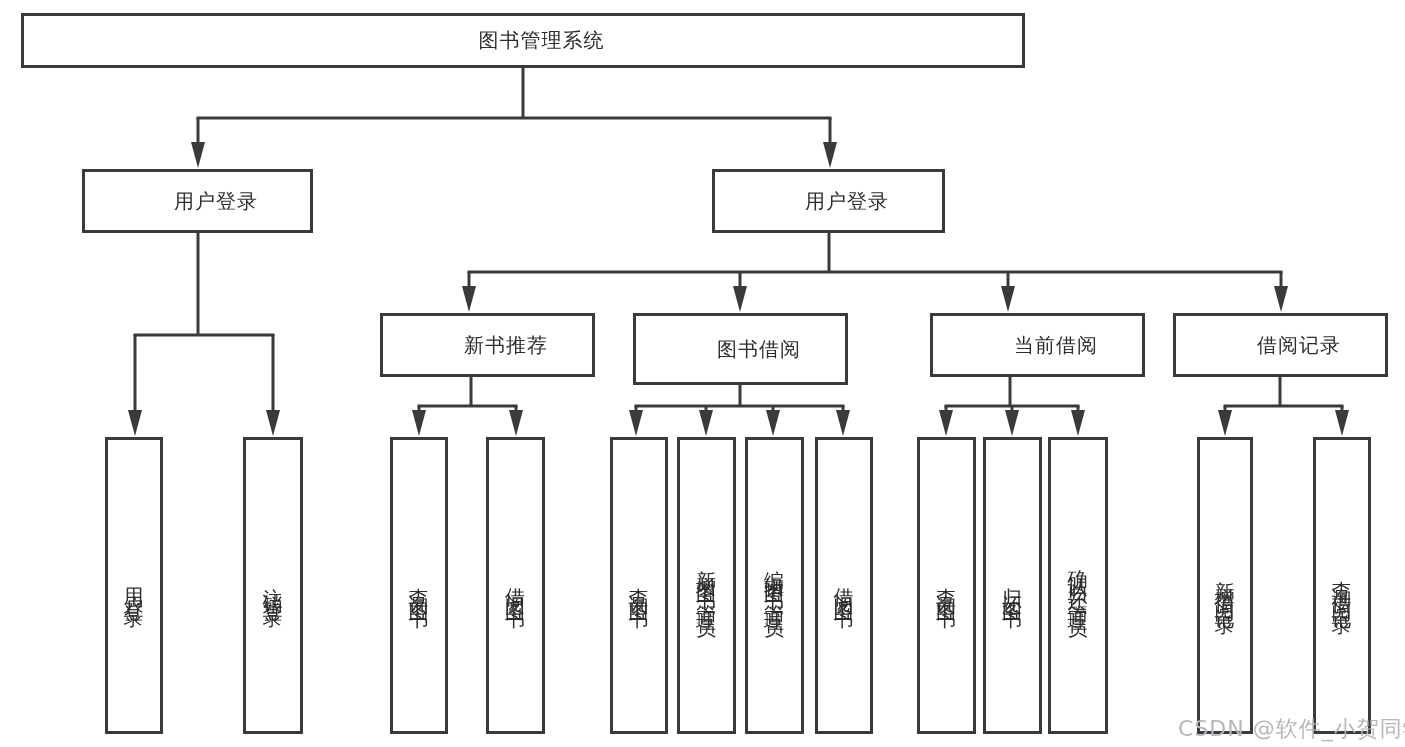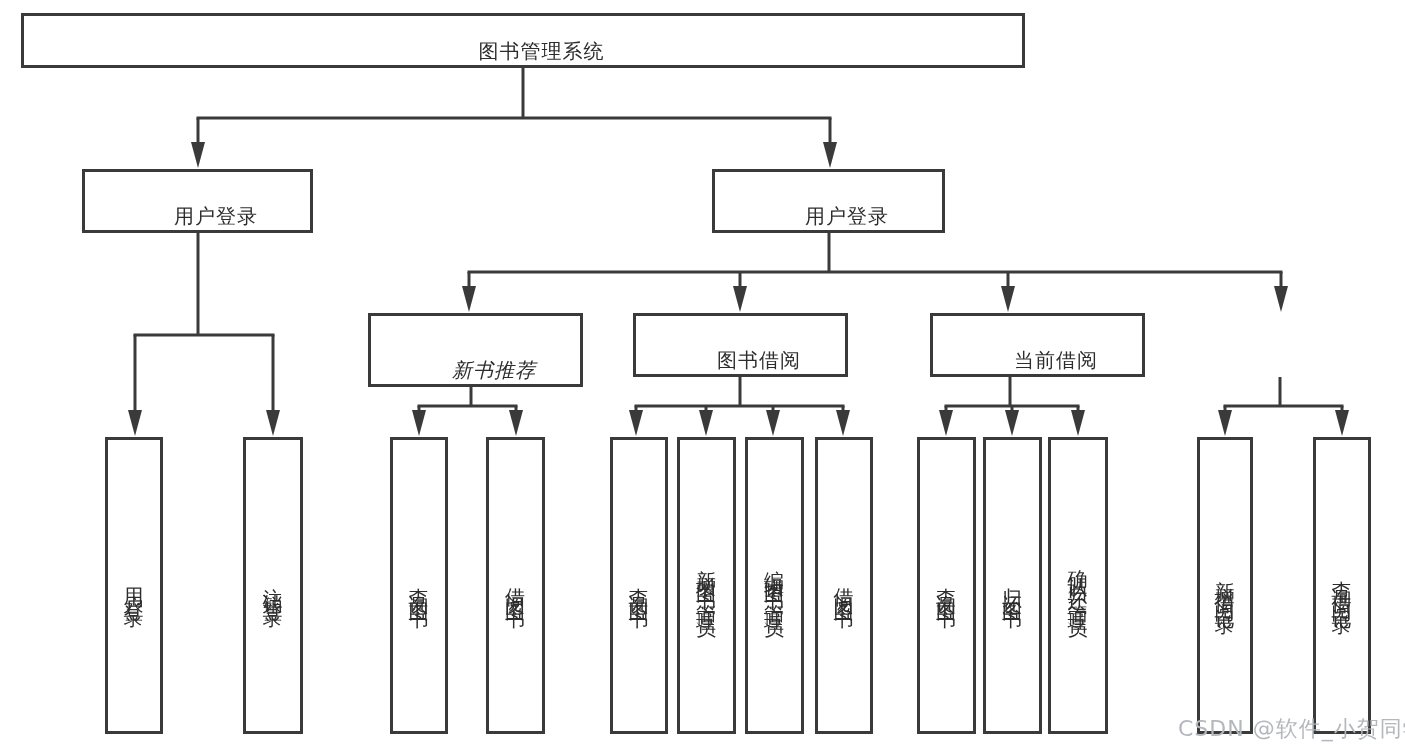--- a/index.html
+++ b/index.html
@@ -28,21 +28,21 @@
     stroke-width:3;
   }
   .connector-layer polygon{
     fill:var(--line);
   }
   .node{
     position:absolute;
     border:3px solid var(--line);
     background:var(--bg);
     display:flex;
-    align-items:flex-end;
+    align-items:center;
     justify-content:center;
     color:var(--text);
     font-size:20px;
     letter-spacing:1px;
     padding-left:37px;
   }
   .leaf{
     position:absolute;
     border:3px solid var(--line);
     background:var(--bg);
@@ -154,29 +154,32 @@
     <span>图书管理系统</span>
   </div>
 
   <div class="node" style="left:82px;top:169px;width:231px;height:64px;">
     <span>用户登录</span>
   </div>
   <div class="node" style="left:712px;top:169px;width:233px;height:64px;">
     <span>用户登录</span>
   </div>
 
-  <div class="node" style="left:368px;top:313px;width:215px;height:74px;font-style:italic;">
+  <div class="node" style="left:380px;top:313px;width:215px;height:64px;">
     <span>新书推荐</span>
   </div>
-  <div class="node" style="left:633px;top:313px;width:215px;height:64px;">
+  <div class="node" style="left:633px;top:313px;width:215px;height:72px;">
     <span>图书借阅</span>
   </div>
   <div class="node" style="left:903px;top:313px;width:215px;height:64px;margin-left:27px;">
     <span>当前借阅</span>
   </div>
+  <div class="node" style="left:1173px;top:313px;width:215px;height:64px;">
+    <span>借阅记录</span>
+  </div>
 
   <div class="leaf" style="left:105px;top:437px;width:58px;height:297px;">
     <span class="vtext">用户登录</span>
   </div>
   <div class="leaf" style="left:243px;top:437px;width:60px;height:297px;">
     <span class="vtext">注销登录</span>
   </div>
 
   <div class="leaf" style="left:390px;top:437px;width:58px;height:297px;">
     <span class="vtext">查询图书</span>

